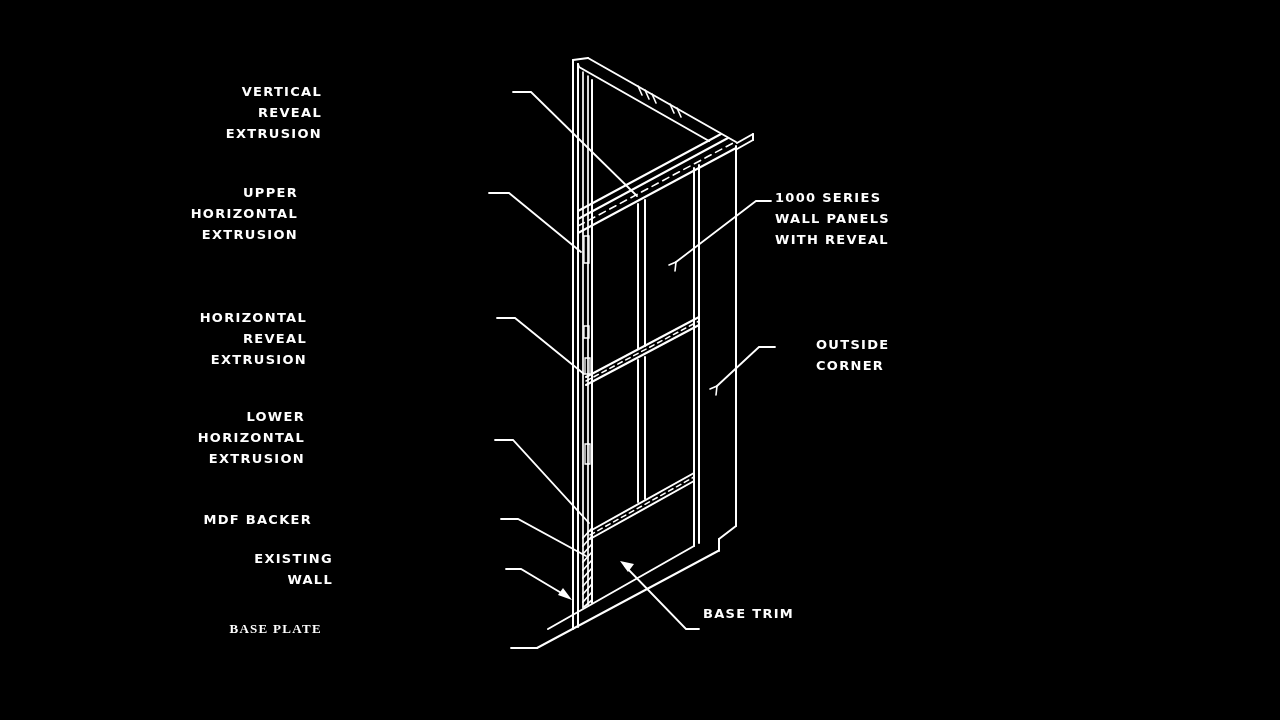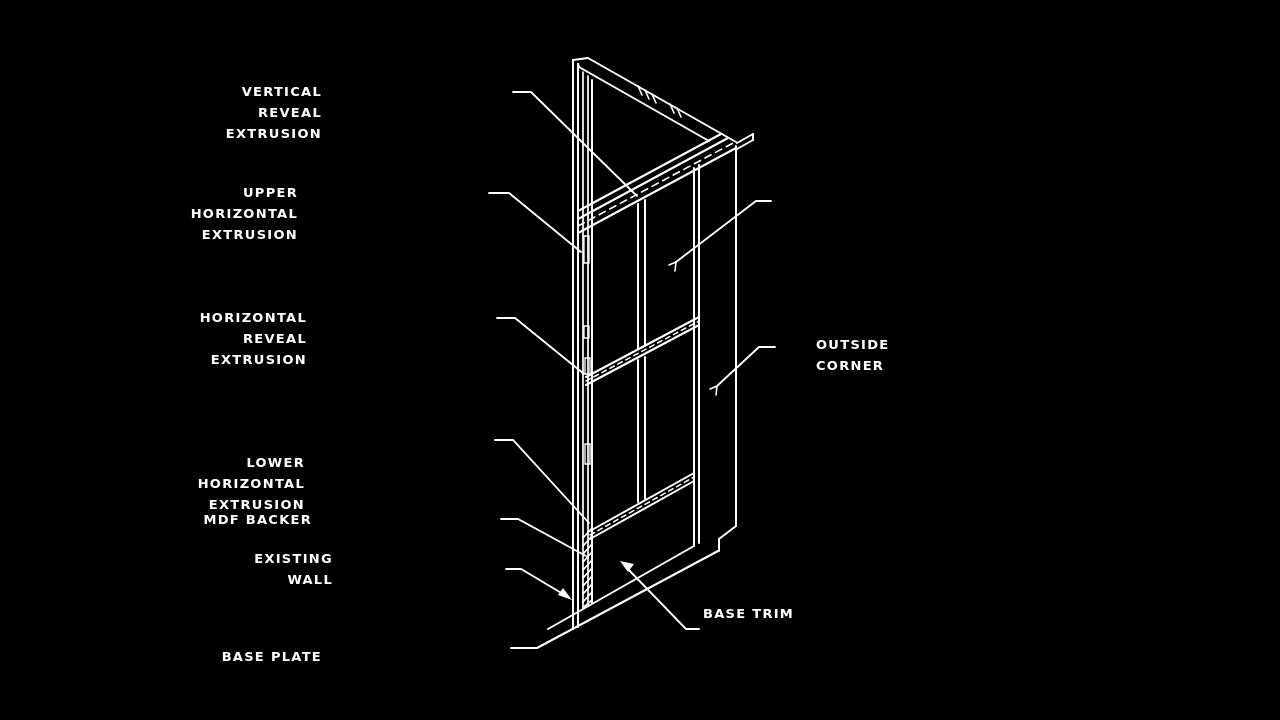--- a/index.html
+++ b/index.html
@@ -120,23 +120,26 @@
 
   <div class="lbl r" style="top:81px;  right:775px;">VERTICAL
 REVEAL
 EXTRUSION</div>
   <div class="lbl r" style="top:182px; right:799px;margin-left:32px;">UPPER
 HORIZONTAL
 EXTRUSION</div>
   <div class="lbl r" style="top:307px; right:790px;">HORIZONTAL
 REVEAL
 EXTRUSION</div>
-  <div class="lbl r" style="top:452px; right:792px;">LOWER
+  <div class="lbl r" style="top:406px; right:792px;">LOWER
 HORIZONTAL
 EXTRUSION</div>
   <div class="lbl r" style="top:509px; right:785px;">MDF BACKER</div>
   <div class="lbl r" style="top:548px; right:764px;">EXISTING
 WALL</div>
-  <div class="lbl r" style="top:646px; right:775px;">BASE PLATE</div>
+  <div class="lbl r" style="top:618px; right:775px;font-family:Liberation Serif, serif;">BASE PLATE</div>
+  <div class="lbl l" style="top:187px; left:775px;">1000 SERIES
+WALL PANELS
+WITH REVEAL</div>
   <div class="lbl l" style="top:334px; left:779px;margin-left:37px;">OUTSIDE
 CORNER</div>
   <div class="lbl l" style="top:603px; left:703px;">BASE TRIM</div>
 </div>
 
 </body></html>

